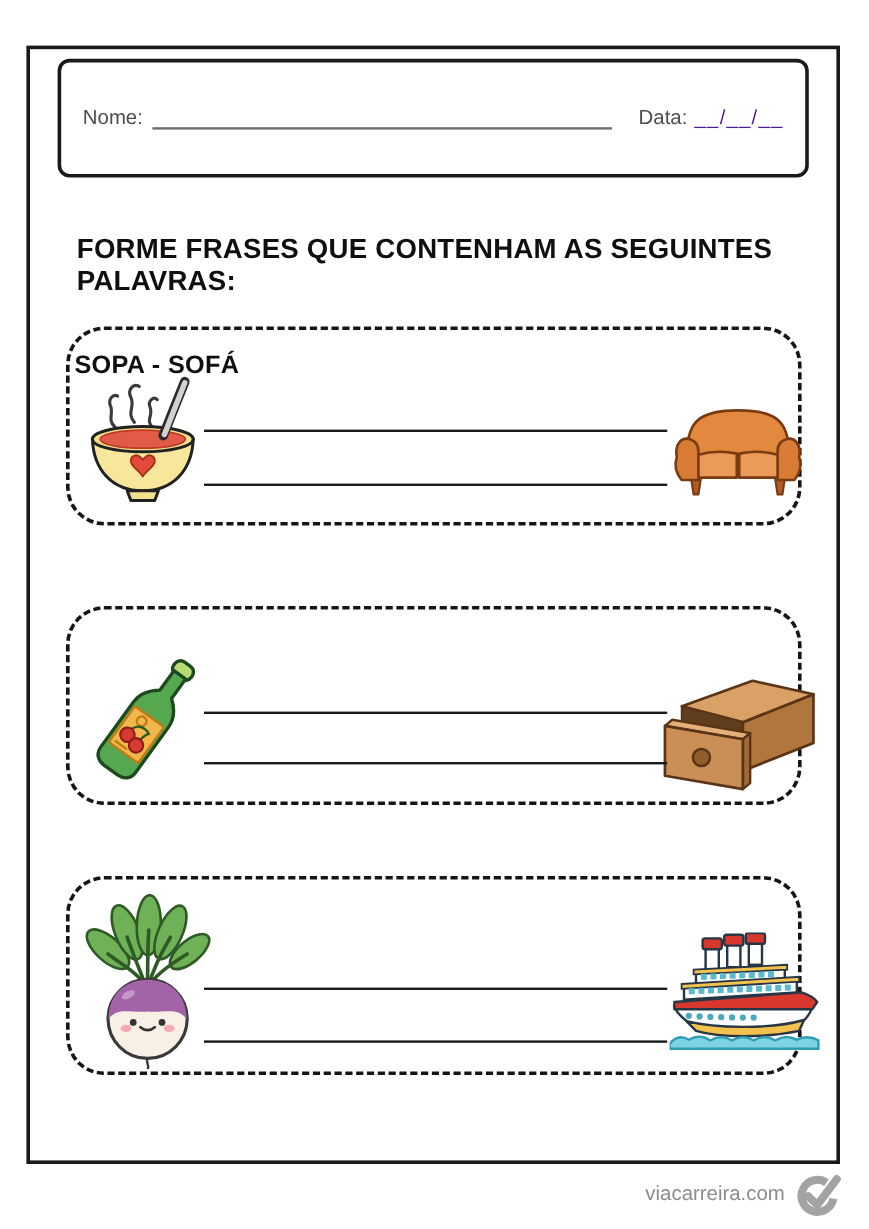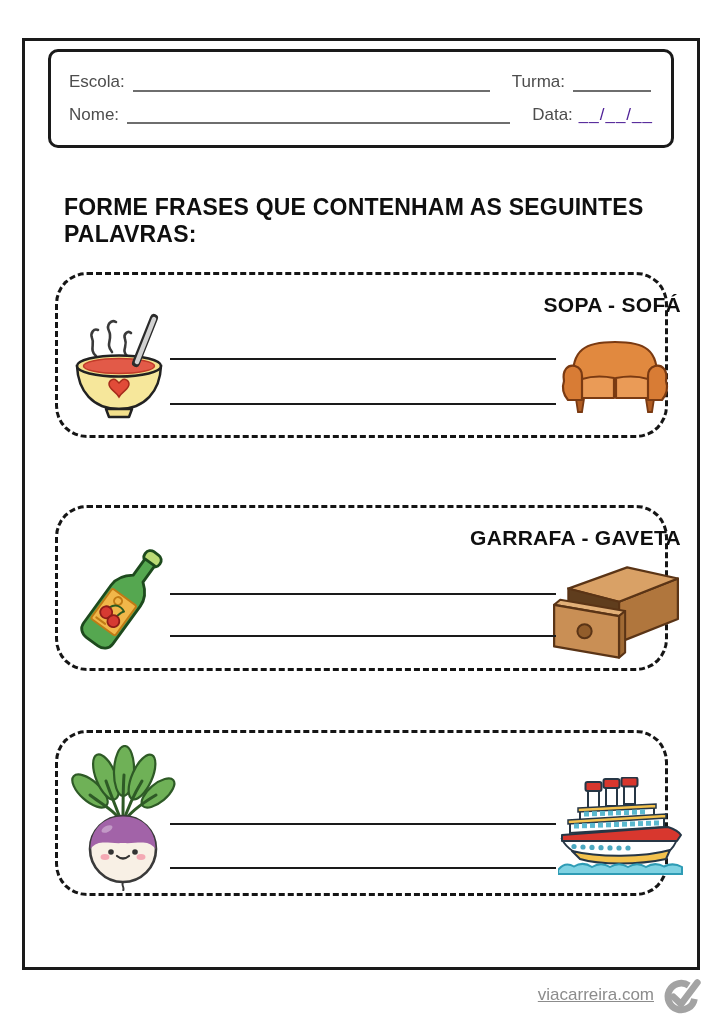--- a/index.html
+++ b/index.html
@@ -29,54 +29,47 @@
     position:absolute;left:64px;top:194px;width:600px;
     font-size:23px;font-weight:700;color:#0f0f0f;letter-spacing:.2px;
   }
   
   .word-box{
     position:absolute;left:55px;width:613px;height:166px;
     border:3px dashed #151515;border-radius:32px;box-sizing:border-box;background:#fff;
   }
   .wbox1{top:272px;} .wbox2{top:505px;} .wbox3{top:730px;}
   .box-title{
-    position:absolute;top:18px;left:16px;width:100%;text-align:right;
+    position:absolute;top:18px;left:4px;width:100%;text-align:left;
     font-size:21px;font-weight:700;color:#0f0f0f;letter-spacing:.3px;
   }
   .wline{position:absolute;left:112px;width:386px;border-top:2.5px solid #1a1a1a;height:0;}
   .wbox1 .wline.l1{top:83px;}  .wbox1 .wline.l2{top:128px;}
   .wbox2 .wline.l1{top:85px;}  .wbox2 .wline.l2{top:127px;}
   .wbox3 .wline.l1{top:90px;}  .wbox3 .wline.l2{top:134px;}
   .icon{position:absolute;}
   .icon svg{display:block;width:100%;height:100%;}
   .icon-soup  {left:10px;  top:31px; width:102px; height:114px;}
   .icon-sofa  {left:498px; top:60px; width:118px; height:84px;}
   .icon-bottle{left:14px;  top:26px; width:104px; height:126px;}
   .icon-drawer{left:488px; top:50px; width:140px; height:112px;}
   .icon-turnip{left:8px;   top:12px; width:114px; height:146px;}
   .icon-ship  {left:500px; top:44px; width:126px; height:98px;}
   
   .footer{position:absolute;top:974px;right:20px;display:flex;align-items:center;gap:8px;}
-  .footer-text{font-size:17px;color:#8c8c8c;text-decoration:underline;}
+  .footer-text{font-size:17px;color:#8c8c8c;}
   .footer-logo{width:42px;height:42px;}
 </style>
 </head>
 <body>
 
 <div class="page">
   <div class="frame"></div>
 
   <div class="header-box">
-    <div class="form-row">
-      <span class="form-label">Escola:</span>
-      <span class="fill-line"></span>
-      <span class="gap"></span>
-      <span class="form-label">Turma:</span>
-      <span class="fill-line short"></span>
-    </div>
     <div class="form-row">
       <span class="form-label">Nome:</span>
       <span class="fill-line"></span>
       <span class="gap"></span>
       <span class="form-label">Data:</span>
       <span class="date-value">__/__/__</span>
     </div>
   </div>
 
   <div class="instruction">FORME FRASES QUE CONTENHAM AS SEGUINTES PALAVRAS:</div>
@@ -111,21 +104,20 @@
         <path d="M8,46 C6,35 12,29 19,31 C24,32.5 26,36 26,41 L26,65 L12,65 C7,59 6,52 8,46 Z" fill="#d87c35" stroke="#7a3a12" stroke-width="2.2" stroke-linejoin="round"></path>
         <path d="M110,46 C112,35 106,29 99,31 C94,32.5 92,36 92,41 L92,65 L106,65 C111,59 112,52 110,46 Z" fill="#d87c35" stroke="#7a3a12" stroke-width="2.2" stroke-linejoin="round"></path>
       </svg>
     </span>
 
     <div class="wline l1"></div>
     <div class="wline l2"></div>
   </section>
 
   <section class="word-box wbox2">
-    <div class="box-title">GARRAFA - GAVETA</div>
 
     <span class="icon icon-bottle">
       <svg viewBox="0 0 104 126">
         <g transform="rotate(36 52 64)">
           <rect x="43" y="9" width="18" height="13" rx="6" fill="#bada75" stroke="#1d4a1d" stroke-width="2.8"></rect>
           <path d="M46,20 L46,40 C38,46 34,53 34,61 L34,108 C34,114 39,118 45,118 L59,118 C65,118 70,114 70,108 L70,61 C70,53 66,46 58,40 L58,20 Z" fill="#55a750" stroke="#1d4a1d" stroke-width="2.8" stroke-linejoin="round"></path>
           <rect x="37" y="63" width="30" height="37" rx="2" fill="#f1b74a" stroke="#c07b15" stroke-width="2"></rect>
           <circle cx="49" cy="70" r="4" fill="none" stroke="#c07b15" stroke-width="2"></circle>
           <path d="M46,80 C48,74 54,72 60,75 M57,83 C58,78 59,76 60,75" fill="none" stroke="#2d5a20" stroke-width="2" stroke-linecap="round"></path>
           <circle cx="46" cy="86" r="6" fill="#d63a32" stroke="#8e1d18" stroke-width="1.8"></circle>

